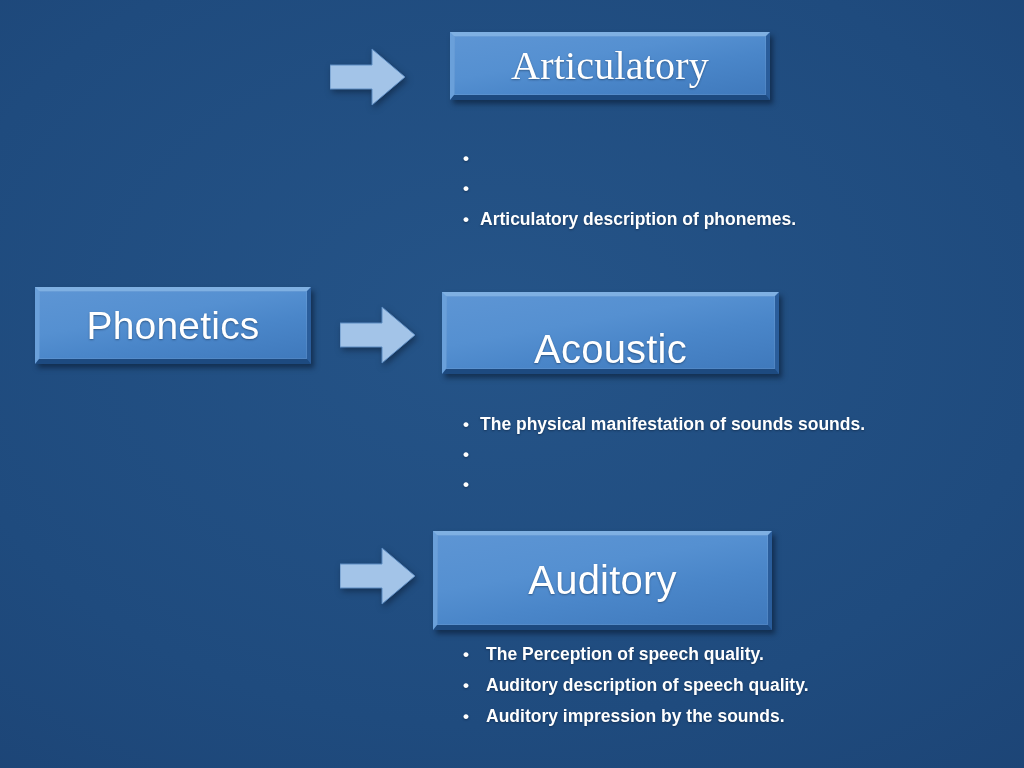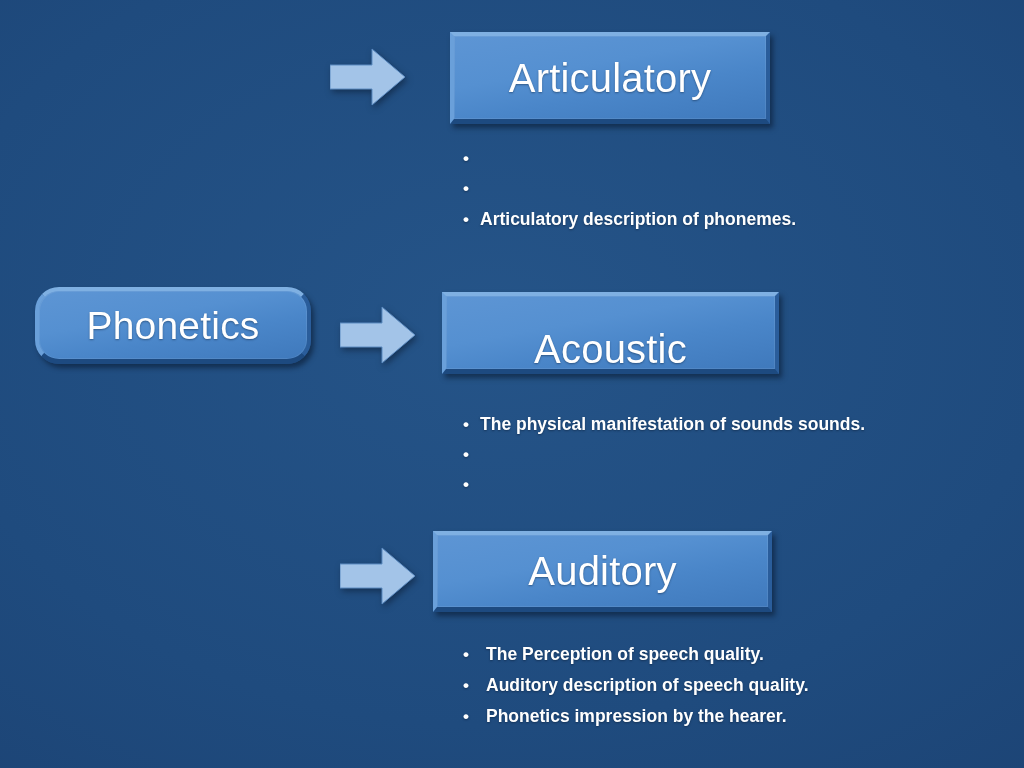--- a/index.html
+++ b/index.html
@@ -46,26 +46,26 @@
     text-shadow: 0 1px 2px rgba(10, 30, 55, 0.45);
   }
   .node .node-label {
     font-size: 40px;
     font-weight: 300;
     letter-spacing: 0.2px;
     line-height: 1;
     white-space: nowrap;
   }
 
-  #node-phonetics { left: 35px;  top: 287px; width: 276px; height: 77px; border-radius: 24px; }
+  #node-phonetics { left: 35px;  top: 287px; width: 276px; height: 77px; }
   #node-phonetics .node-label { font-size: 39px; }
 
-  #node-articulatory { left: 450px; top: 32px;  width: 320px; height: 92px; }
+  #node-articulatory { left: 450px; top: 32px;  width: 320px; height: 68px; font-family: Liberation Serif, serif; }
   #node-acoustic     { left: 442px; top: 292px; width: 337px; height: 82px; align-items: flex-end; }
-  #node-auditory     { left: 433px; top: 531px; width: 339px; height: 81px; }
+  #node-auditory     { left: 433px; top: 531px; width: 339px; height: 99px; }
 
   
   .arrow {
     position: absolute;
     width: 75px;
     height: 60px;
     filter: drop-shadow(2px 3px 3px rgba(8, 22, 42, 0.5));
   }
   .arrow svg { display: block; width: 100%; height: 100%; }
 
@@ -164,17 +164,17 @@
     <div class="bullet-line">
       <span class="bullet-marker">•</span>
       <span class="bullet-text">The Perception of speech quality.</span>
     </div>
     <div class="bullet-line">
       <span class="bullet-marker">•</span>
       <span class="bullet-text">Auditory description of speech quality.</span>
     </div>
     <div class="bullet-line">
       <span class="bullet-marker">•</span>
-      <span class="bullet-text">Phonetics impression by the hearer.</span>
+      <span class="bullet-text">Auditory impression by the sounds.</span>
     </div>
   </div>
 
 </div>
 
 </body></html>

